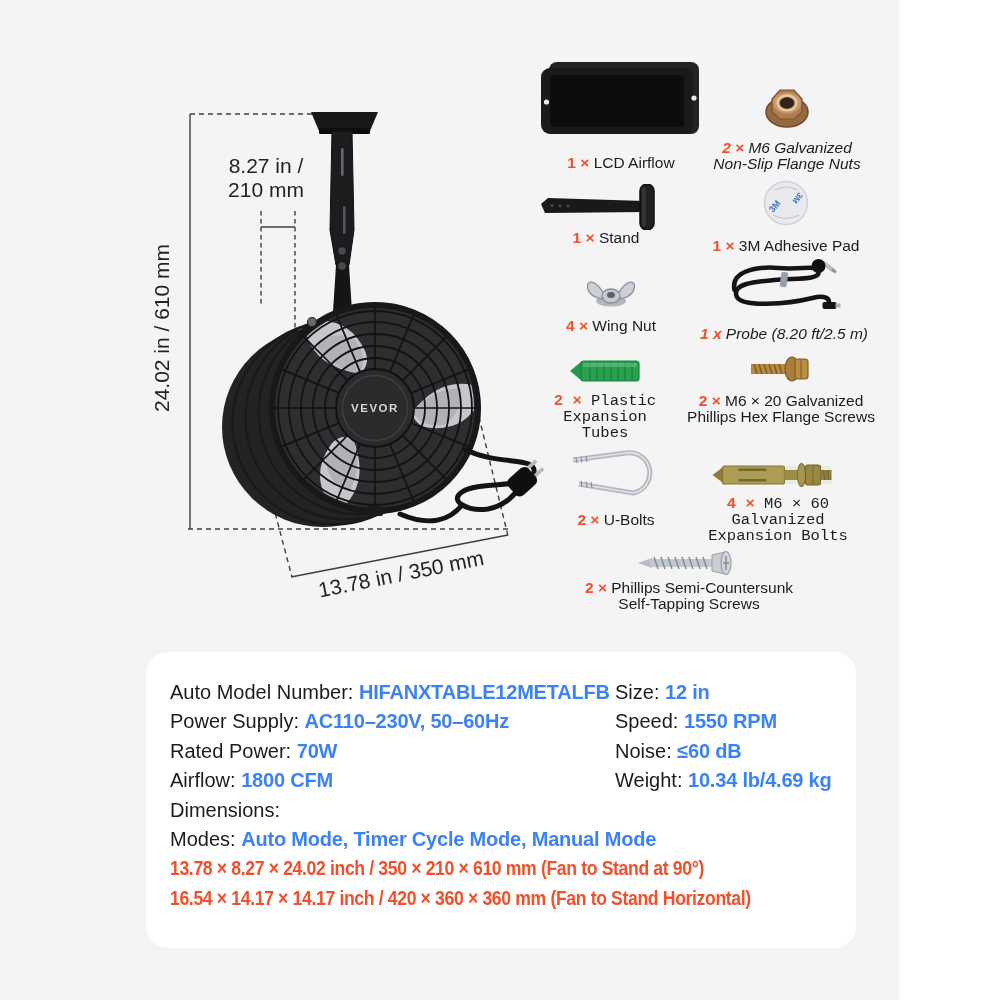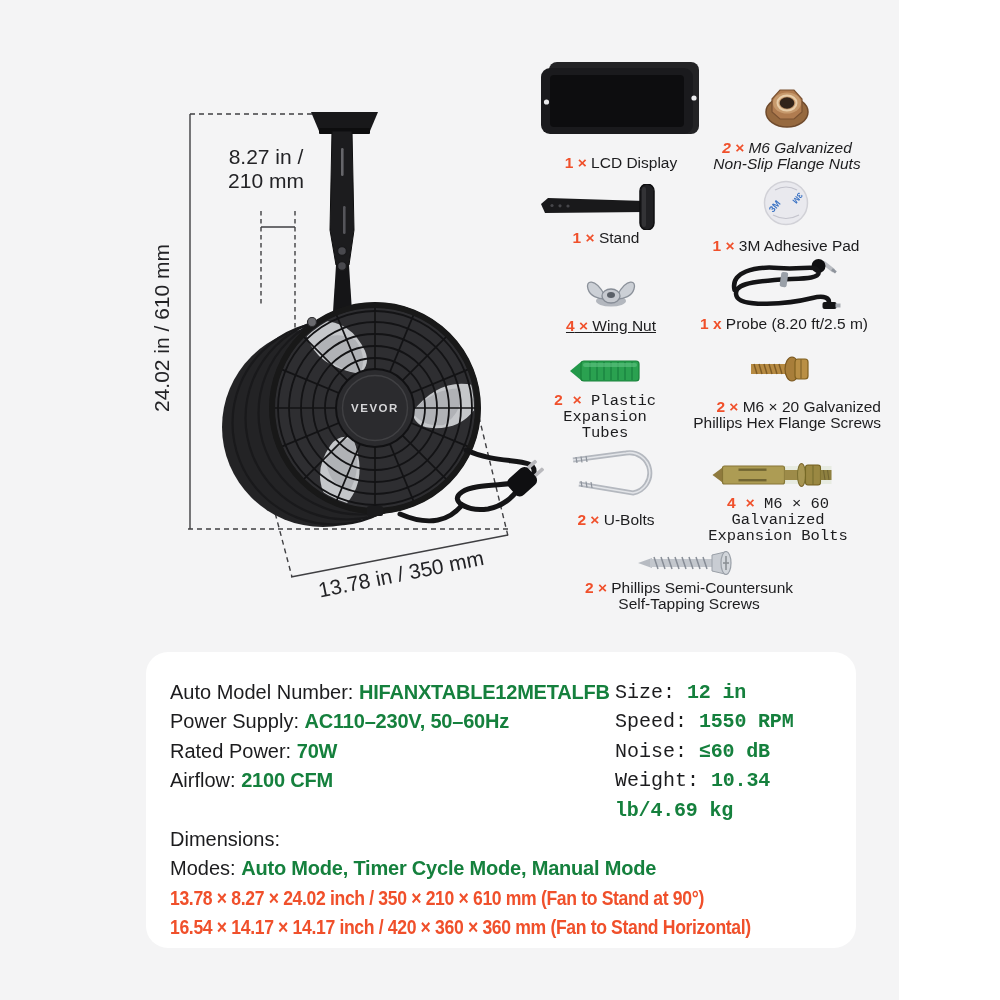--- a/index.html
+++ b/index.html
@@ -14,22 +14,22 @@
   
   .part{position:absolute;display:flex;flex-direction:column;align-items:center;transform:translateX(-50%);}
   .picon{display:flex;align-items:center;justify-content:center;}
   .plabel{font-size:15.5px;line-height:16px;text-align:center;color:#1c1c1e;white-space:pre-wrap;}
   .plabel .qty{color:#f0502b;font-weight:700;}
   
   .spec-panel{position:absolute;left:146px;top:652px;width:710px;height:296px;background:#ffffff;border-radius:22px;}
   .spec-content{padding:26px 20px 0 24px;font-size:20px;color:#1c1c1e;}
   .srow{display:flex;line-height:29.4px;white-space:pre-wrap;}
   .cell-left{width:445px;white-space:pre-wrap;}
-  .cell-right{flex:1;white-space:pre-wrap;font-family:Liberation Mono, monospace;}
-  .v{color:#15803d;font-weight:700;letter-spacing:-0.2px;}
+  .cell-right{flex:1;white-space:pre-wrap;}
+  .v{color:#3b82f6;font-weight:700;letter-spacing:-0.2px;}
   .dimline{line-height:29.4px;color:#f0502b;font-weight:700;letter-spacing:-0.4px;transform:scaleX(0.88);transform-origin:0 50%;white-space:nowrap;}
 </style>
 </head>
 <body>
 
 <div class="page">
   <div class="canvas"></div>
 
   <svg class="fan-svg" width="900" height="660" viewBox="0 0 900 660">
     <defs>
@@ -129,38 +129,38 @@
       <path d="M400,514 C430,527 450,520 462,505"></path>
       <path d="M466,450 C500,466 536,456 534,472 C532,490 480,480 462,492 C448,501 468,512 488,509 C504,506 512,497 519,489"></path>
     </g>
     <g transform="translate(524,480) rotate(-42)">
       <rect x="9" y="-8" width="13" height="3.6" rx="1" fill="#b9b9bd"></rect>
       <rect x="9" y="2.5" width="13" height="3.6" rx="1" fill="#b9b9bd"></rect>
       <rect x="-16" y="-11" width="27" height="22" rx="6" fill="#0f0f11"></rect>
     </g>
   </svg>
 
-  <div class="dim-label" style="left:225px;top:145px;width:82px;">
+  <div class="dim-label" style="left:225px;top:154px;width:82px;">
     <div>8.27 in /</div>
     <div>210 mm</div>
   </div>
   <div class="dim-label rot90" style="left:162px;top:328px;">24.02 in / 610 mm</div>
   <div class="dim-label rot11" style="left:401px;top:574px;">13.78 in / 350 mm</div>
 
   <div class="part" style="left:621px;top:62px;">
     <div class="picon" style="height:78px;">
       <svg width="160" height="78" viewBox="0 0 160 78">
         <rect x="8" y="0" width="150" height="72" rx="8" fill="#232325"></rect>
         <rect x="0" y="6" width="152" height="66" rx="9" fill="#1a1a1d"></rect>
         <rect x="9" y="13" width="134" height="52" rx="4" fill="#0d0d0f"></rect>
         <circle cx="5.5" cy="40" r="2.6" fill="#ececee"></circle>
         <circle cx="153" cy="36" r="2.6" fill="#ececee"></circle>
       </svg>
     </div>
-    <div class="plabel" style="width:190px;margin-top:15px;"><span class="qty">1</span><span class="qty"> × </span><span>LCD Display</span></div>
+    <div class="plabel" style="width:190px;margin-top:15px;"><span class="qty">1</span><span class="qty"> × </span><span>LCD Airflow</span></div>
   </div>
 
   <div class="part" style="left:787px;top:85px;font-style:italic;">
     <div class="picon" style="height:46px;">
       <svg width="48" height="46" viewBox="0 0 48 46">
         <ellipse cx="24" cy="27" rx="21" ry="15" fill="#96693f" stroke="#6f4a2c" stroke-width="1.5"></ellipse>
         <polygon points="9,14 17,5 31,5 39,14 39,27 31,34 17,34 9,27" fill="#b07c50" stroke="#7a5232" stroke-width="1.2"></polygon>
         <ellipse cx="24" cy="18" rx="14" ry="10.5" fill="#c79a6d"></ellipse>
         <ellipse cx="24" cy="18" rx="9.5" ry="7.6" fill="none" stroke="#e8cda9" stroke-width="2"></ellipse>
         <ellipse cx="24" cy="18" rx="7.3" ry="5.8" fill="#32241a"></ellipse>
@@ -199,38 +199,38 @@
   <div class="part" style="left:611px;top:272px;">
     <div class="picon" style="height:38px;">
       <svg width="60" height="38" viewBox="0 0 60 38">
         <ellipse cx="30" cy="29" rx="15" ry="5.5" fill="#b3b7be"></ellipse>
         <path d="M23,22 C14,6 4,8 7,17 C9,24 17,27 24,27 Z" fill="#ccd0d6" stroke="#8b919a" stroke-width="1.3"></path>
         <path d="M37,22 C46,6 56,8 53,17 C51,24 43,27 36,27 Z" fill="#ccd0d6" stroke="#8b919a" stroke-width="1.3"></path>
         <ellipse cx="30" cy="24" rx="9" ry="7" fill="#c7cad0" stroke="#878d96" stroke-width="1.3"></ellipse>
         <ellipse cx="30" cy="23" rx="4" ry="3" fill="#5b6068"></ellipse>
       </svg>
     </div>
-    <div class="plabel" style="width:140px;margin-top:8px;text-decoration:underline;"><span class="qty">4</span><span class="qty"> × </span><span>Wing Nut</span></div>
+    <div class="plabel" style="width:140px;margin-top:8px;"><span class="qty">4</span><span class="qty"> × </span><span>Wing Nut</span></div>
   </div>
 
   <div class="part" style="left:784px;top:252px;">
     <div class="picon" style="height:62px;">
       <svg width="116" height="62" viewBox="0 0 116 62">
         <g transform="translate(96,10) rotate(38)">
             <rect x="0" y="-2" width="15" height="4" rx="1.5" fill="#b9bcc2"></rect>
             <rect x="12" y="-1.4" width="5" height="2.8" fill="#8f949c"></rect>
           </g>
         <circle cx="92" cy="14" r="7" fill="#0f0f11"></circle>
         <path d="M8,38 C4,20 28,14 52,16 C78,18 90,12 92,20 C94,28 68,26 48,28 C26,30 6,32 10,44 C14,56 62,52 86,46 C98,43 104,46 102,52" stroke="#141416" stroke-width="4.5" fill="none" stroke-linecap="round"></path>
         <rect x="54" y="20" width="7" height="15" rx="2" fill="#9aa0a8" transform="rotate(8 57 27)"></rect>
         <rect x="96" y="50" width="14" height="7" rx="2" fill="#141416"></rect>
         <rect x="109" y="51.5" width="5" height="4" fill="#a9adb4"></rect>
       </svg>
     </div>
-    <div class="plabel" style="width:195px;margin-top:2px;"><span class="qty">1</span><span class="qty"> x </span><span>Probe (8.20 ft/2.5 m)</span></div>
+    <div class="plabel" style="width:195px;margin-top:12px;font-style:italic;"><span class="qty">1</span><span class="qty"> x </span><span>Probe (8.20 ft/2.5 m)</span></div>
   </div>
 
   <div class="part" style="left:605px;top:358px;font-family:Liberation Mono, monospace;">
     <div class="picon" style="height:26px;">
       <svg width="74" height="26" viewBox="0 0 74 26">
         <polygon points="14,3 2,13 14,23" fill="#23984a"></polygon>
         <rect x="13" y="3" width="58" height="20" rx="3" fill="#2aa150" stroke="#19813a" stroke-width="1.2"></rect>
         <g stroke="#1b8340" stroke-width="1.4">
           <line x1="22" y1="4" x2="22" y2="22"></line>
             <line x1="29" y1="4" x2="29" y2="22"></line>
@@ -256,21 +256,21 @@
           <line x1="15" y1="10" x2="18" y2="20"></line>
             <line x1="20" y1="10" x2="23" y2="20"></line>
           <line x1="25" y1="10" x2="28" y2="20"></line>
             <line x1="30" y1="10" x2="33" y2="20"></line>
         </g>
         <ellipse cx="43" cy="15" rx="7" ry="12" fill="#a87e3a" stroke="#7a571f" stroke-width="1.2"></ellipse>
         <rect x="46" y="5" width="13" height="20" rx="3" fill="#b98f45" stroke="#80601f" stroke-width="1.2"></rect>
         <line x1="52" y1="5" x2="52" y2="25" stroke="#8a6a2e" stroke-width="1.4"></line>
       </svg>
     </div>
-    <div class="plabel" style="width:200px;margin-top:15px;text-align:right;"><span class="qty">2</span><span class="qty"> × </span><span>M6 × 20 Galvanized Phillips Hex Flange Screws</span></div>
+    <div class="plabel" style="width:200px;margin-top:9px;"><span class="qty">2</span><span class="qty"> × </span><span>M6 × 20 Galvanized Phillips Hex Flange Screws</span></div>
   </div>
 
   <div class="part" style="left:616px;top:449px;">
     <div class="picon" style="height:54px;">
       <svg width="92" height="54" viewBox="0 0 92 54">
         <path d="M3,11 L56,4 A19.5,19.5 0 1 1 63,44 L9,35" stroke="#b4b8bf" stroke-width="5" fill="none"></path>
         <path d="M3,11 L56,4 A19.5,19.5 0 1 1 63,44 L9,35" stroke="#e2e4e8" stroke-width="1.6" fill="none"></path>
         <g stroke="#8b919a" stroke-width="1.2">
           <line x1="6" y1="8" x2="7" y2="14"></line>
             <line x1="11" y1="7.5" x2="12" y2="13.5"></line>
@@ -336,21 +336,21 @@
       </div>
       <div class="srow">
         <div class="cell-left"><span>Power Supply: </span><span class="v">AC110–230V, 50–60Hz</span></div>
         <div class="cell-right"><span>Speed: </span><span class="v">1550 RPM</span></div>
       </div>
       <div class="srow">
         <div class="cell-left"><span>Rated Power: </span><span class="v">70W</span></div>
         <div class="cell-right"><span>Noise: </span><span class="v">≤60 dB</span></div>
       </div>
       <div class="srow">
-        <div class="cell-left"><span>Airflow: </span><span class="v">2100 CFM</span></div>
+        <div class="cell-left"><span>Airflow: </span><span class="v">1800 CFM</span></div>
         <div class="cell-right"><span>Weight: </span><span class="v">10.34 lb/4.69 kg</span></div>
       </div>
       <div class="srow">
         <span>Dimensions:</span>
       </div>
       <div class="srow">
         <span>Modes: </span><span class="v">Auto Mode, Timer Cycle Mode, Manual Mode</span>
       </div>
       <div class="dimline">13.78 × 8.27 × 24.02 inch / 350 × 210 × 610 mm (Fan to Stand at 90°)</div>
       <div class="dimline">16.54 × 14.17 × 14.17 inch / 420 × 360 × 360 mm (Fan to Stand Horizontal)</div>

